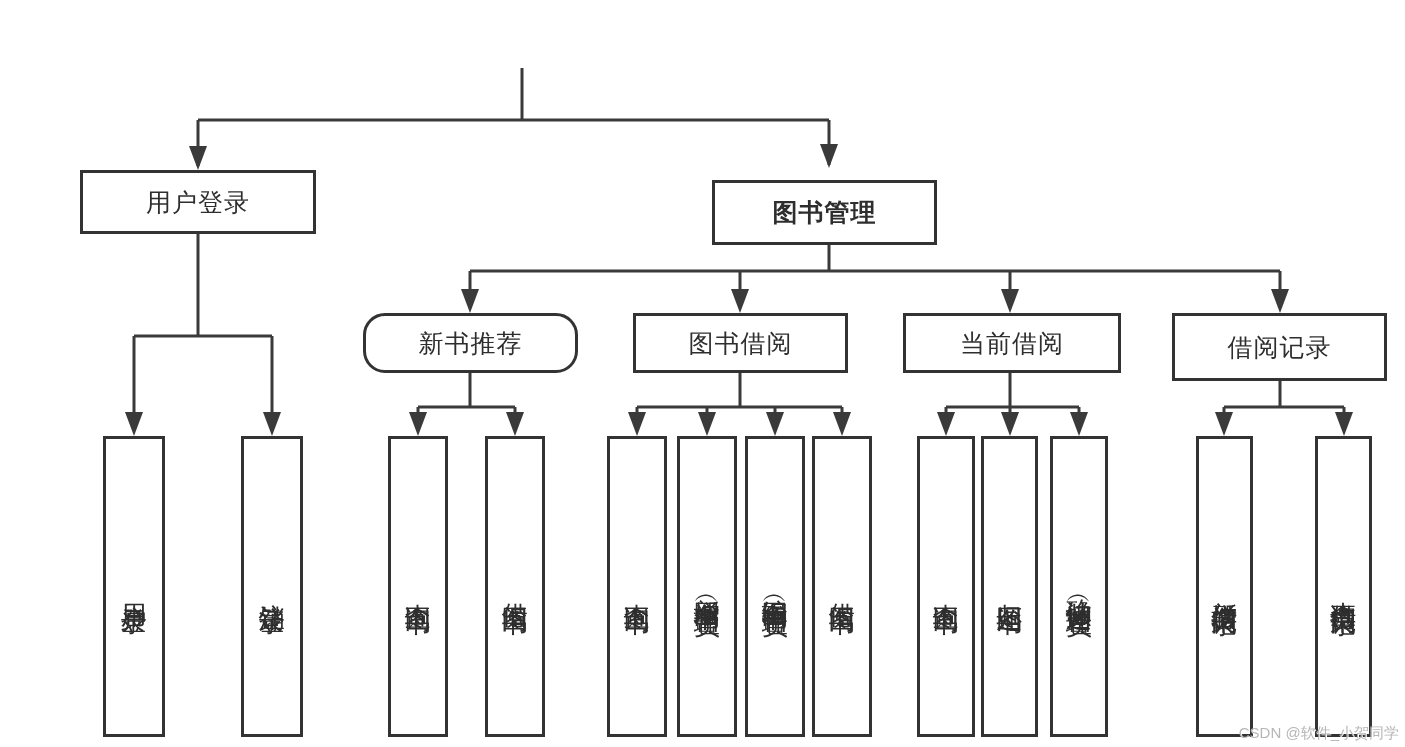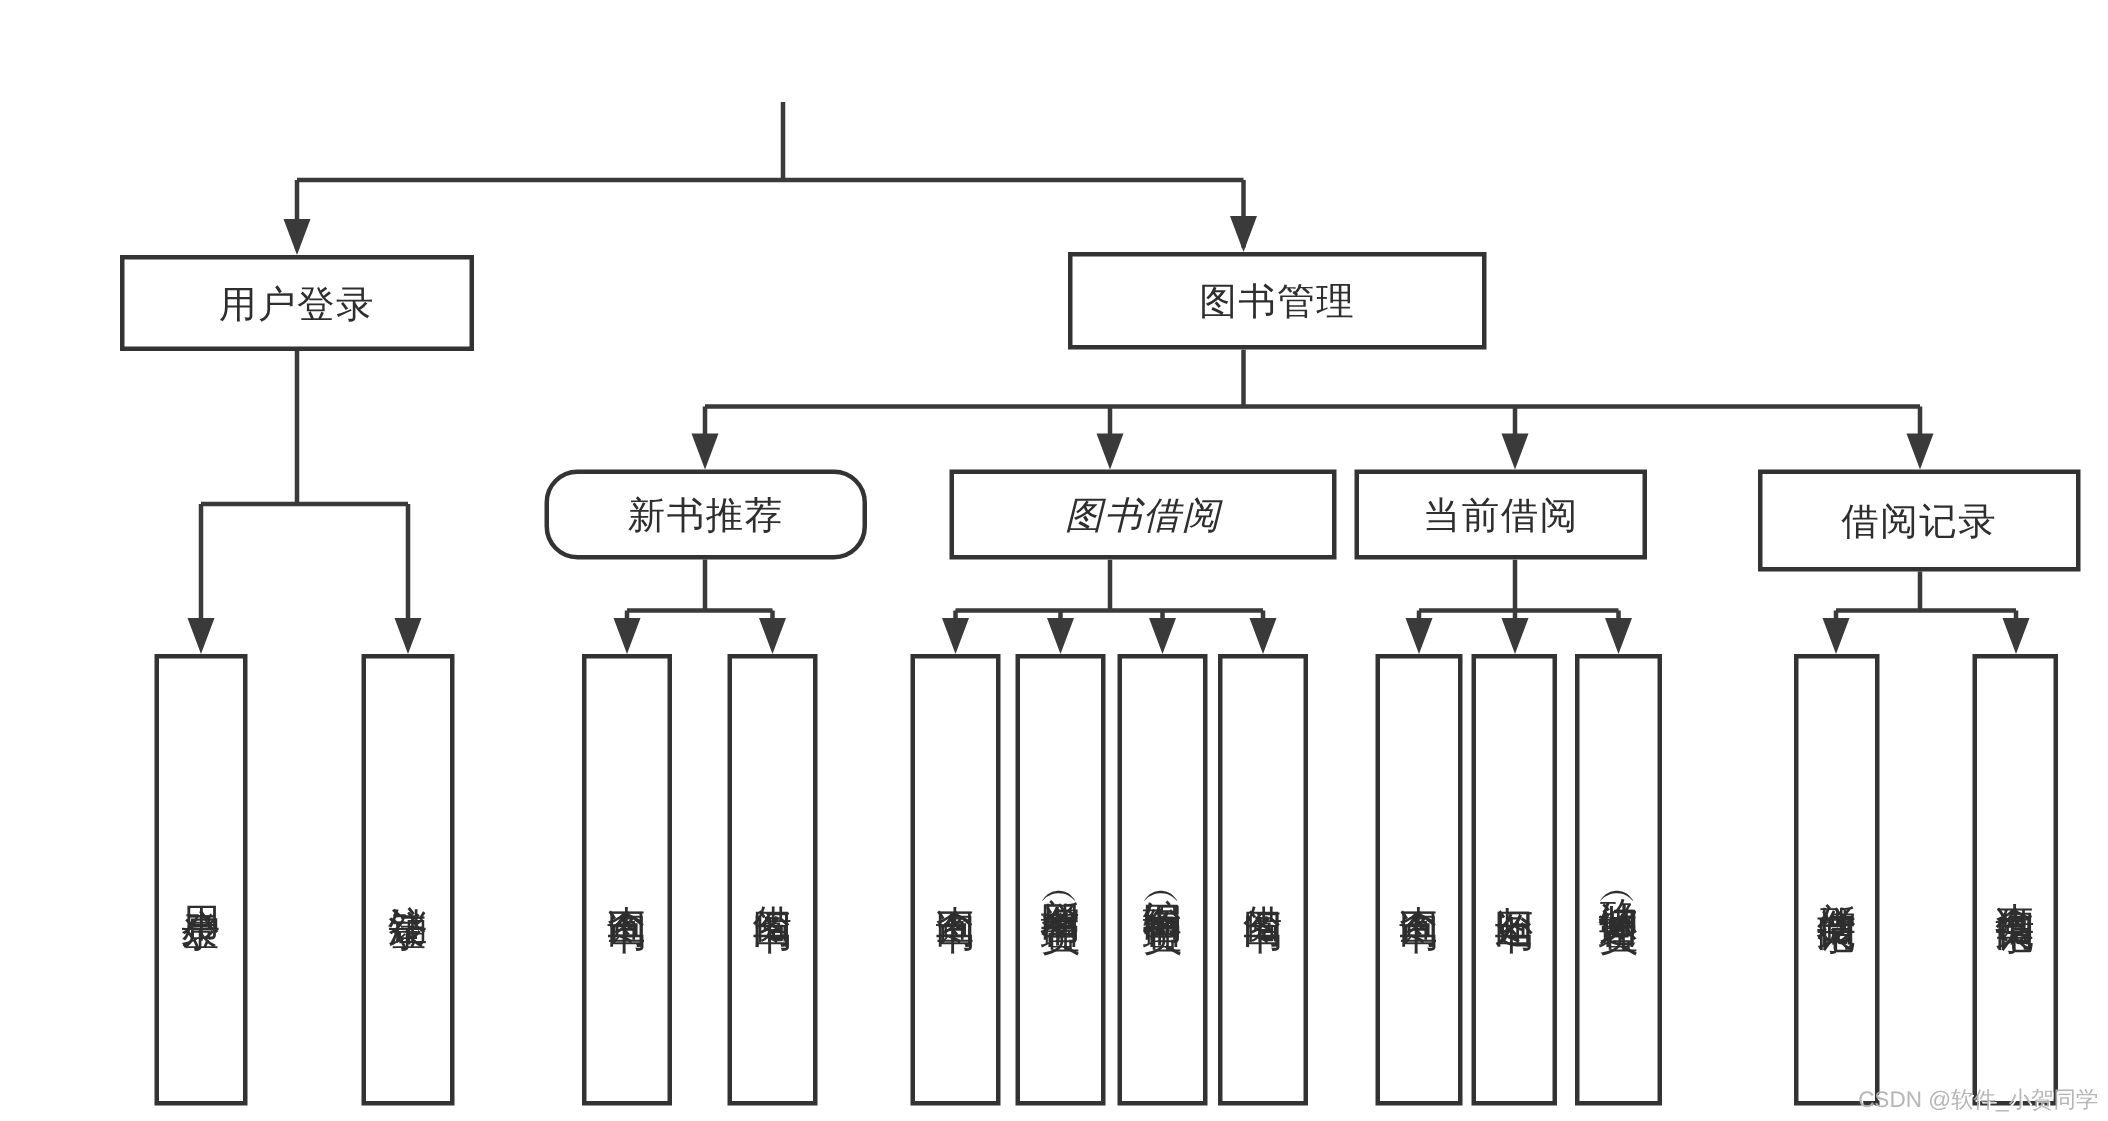--- a/index.html
+++ b/index.html
@@ -104,31 +104,31 @@
 
     <path class="wire" d="M1280,373 V407 M1224,407 H1344 M1224,407 V430 M1344,407 V430"></path>
     <path class="head" d="M1224,436 l-9,-24 h18 z"></path>
     <path class="head" d="M1344,436 l-9,-24 h18 z"></path>
   </svg>
 
 
   <div class="node" style="left:80px; top:170px; width:236px; height:64px;">
     <span class="h-label">用户登录</span>
   </div>
-  <div class="node" style="left:712px; top:168px; width:279px; height:65px;">
+  <div class="node" style="left:712px; top:180px; width:225px; height:65px;font-weight:bold;">
     <span class="h-label">图书管理</span>
   </div>
 
   <div class="node" style="left:363px; top:313px; width:215px; height:60px;border-radius:22px;">
     <span class="h-label">新书推荐</span>
   </div>
-  <div class="node" style="left:633px; top:313px; width:258px; height:60px;font-style:italic;">
+  <div class="node" style="left:633px; top:313px; width:215px; height:60px;">
     <span class="h-label">图书借阅</span>
   </div>
-  <div class="node" style="left:903px; top:313px; width:195px; height:60px;">
+  <div class="node" style="left:903px; top:313px; width:218px; height:60px;">
     <span class="h-label">当前借阅</span>
   </div>
   <div class="node" style="left:1172px; top:313px; width:215px; height:68px;">
     <span class="h-label">借阅记录</span>
   </div>
 
   <div class="node" style="left:103px; top:436px; width:62px; height:301px;">
     <span class="v-label">用户登录</span>
   </div>
   <div class="node" style="left:241px; top:436px; width:62px; height:301px;">

